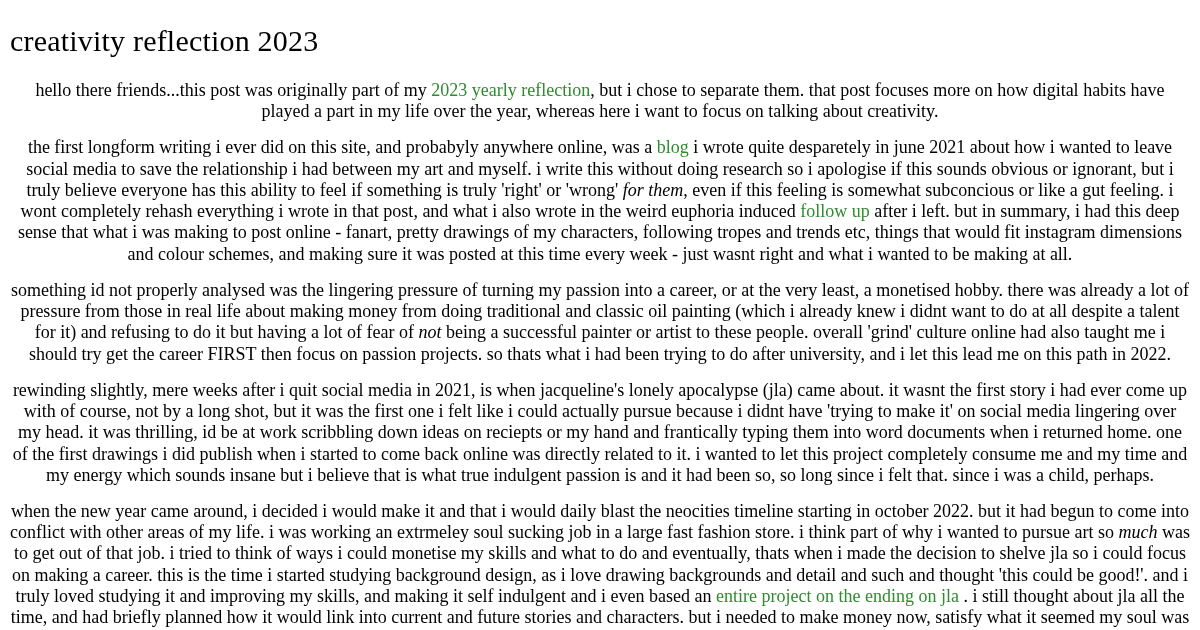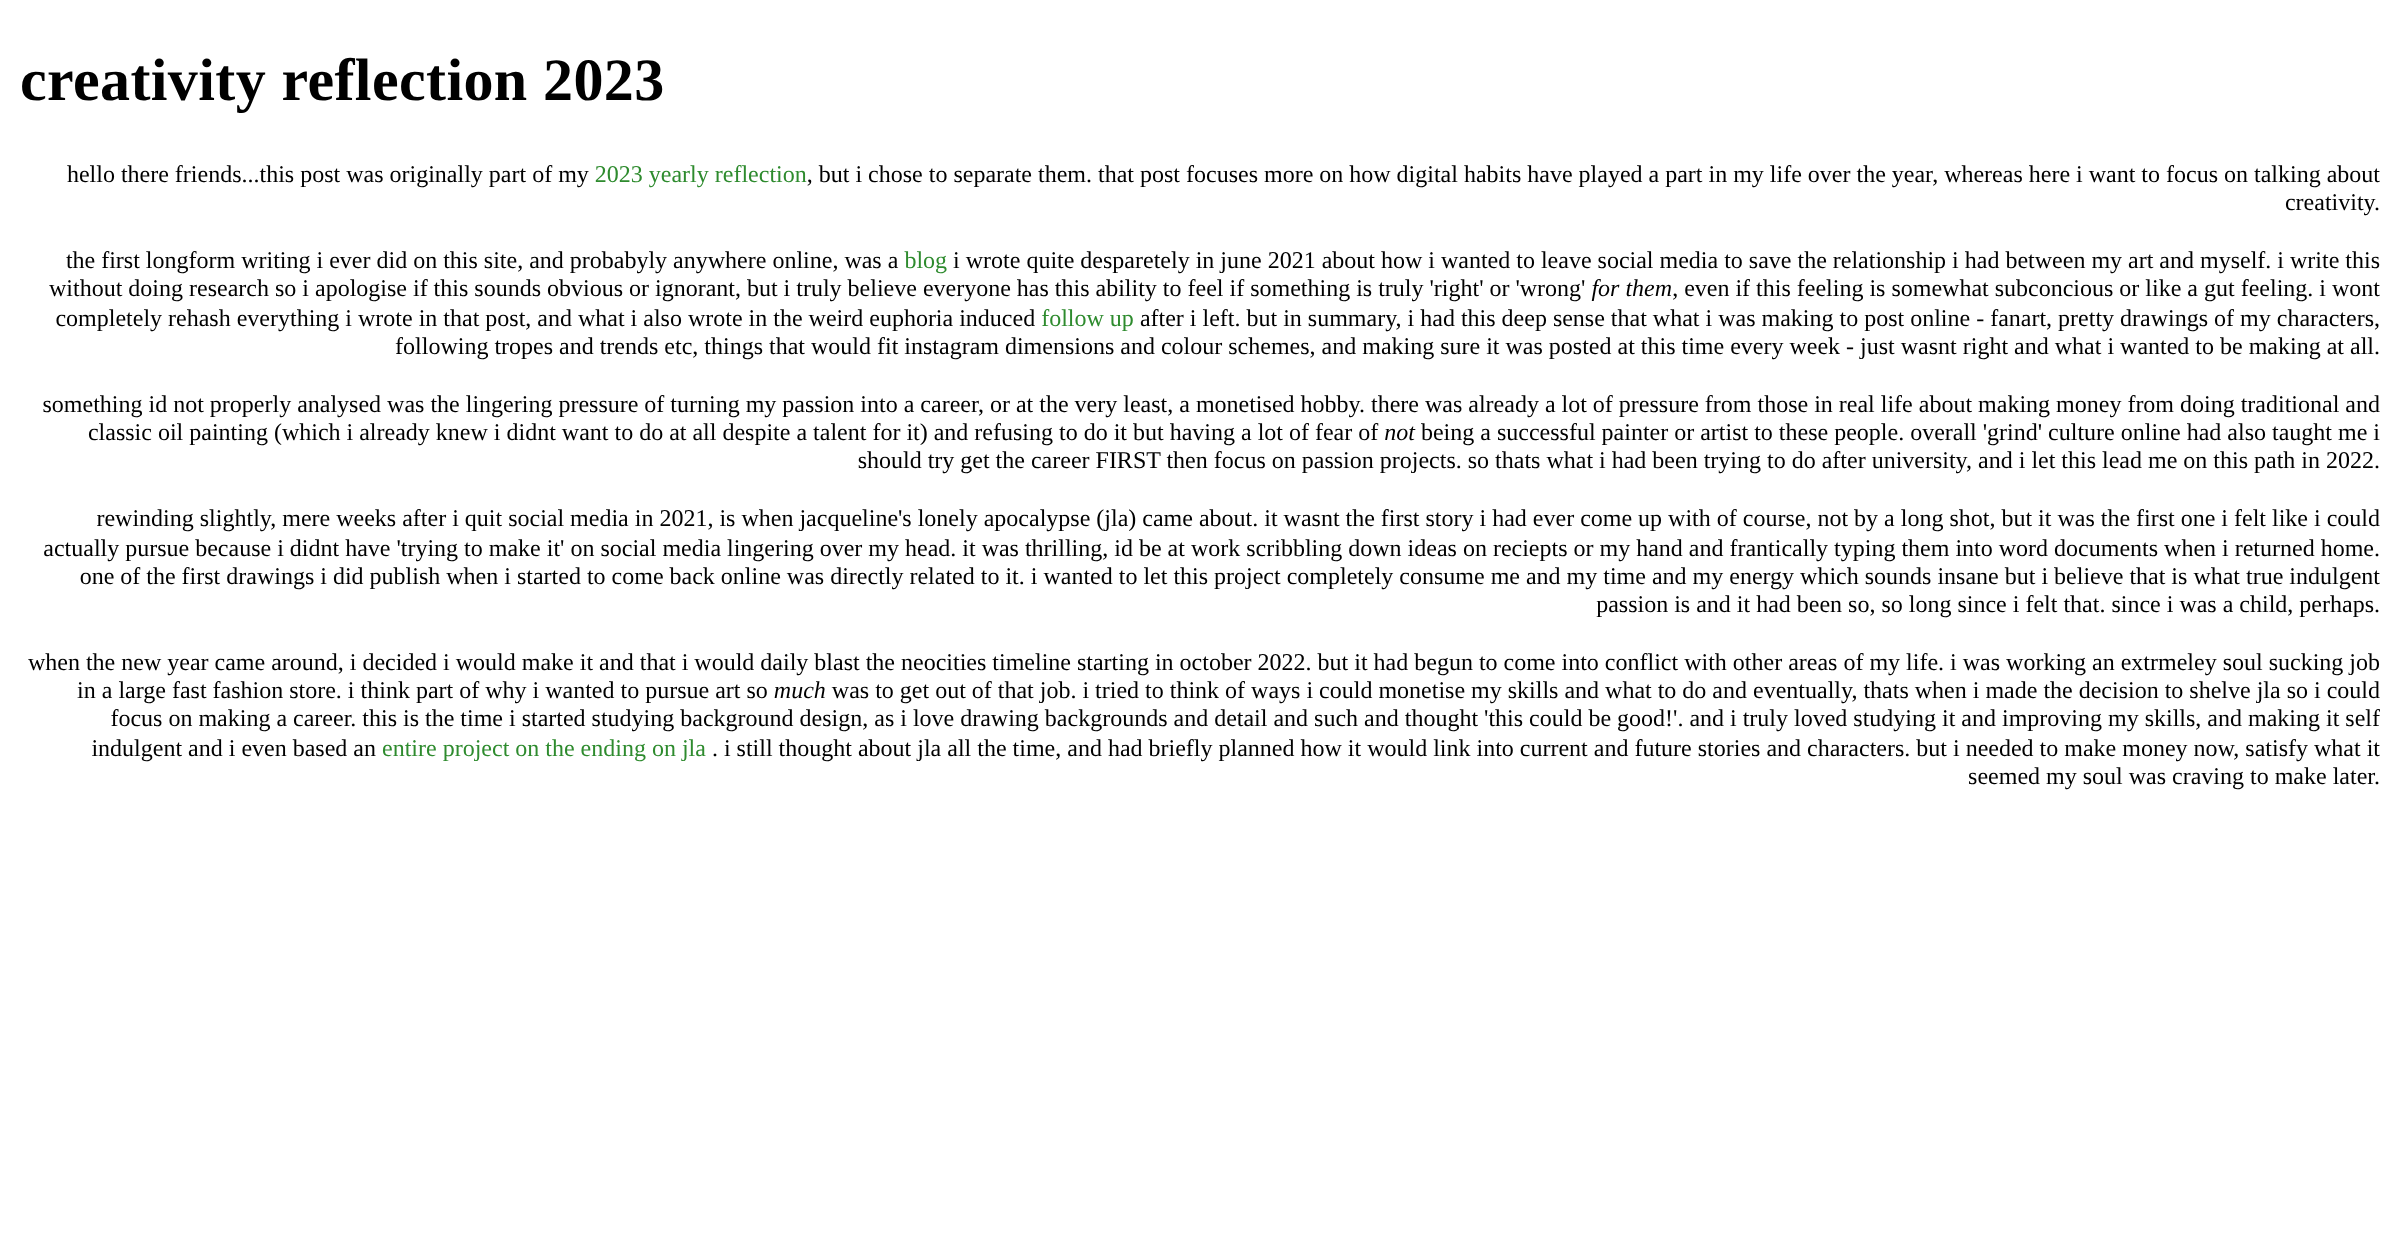--- a/index.html
+++ b/index.html
@@ -14,29 +14,29 @@
     font-family: "Liberation Serif", serif;
     color: #000000;
   }
   .page {
     padding: 18px 10px 0 10px;
     box-sizing: border-box;
   }
   h1.title {
     font-family: "Liberation Serif", serif;
     font-size: 30px;
-    font-weight: bold;
+    font-weight: normal;
     margin: 6px 0 22px 0;
     letter-spacing: 0.2px;
   }
   p.para {
-    font-size: 12px;
+    font-size: 18px;
     line-height: 1.18;
     margin: 0 0 15px 0;
-    text-align: right;
+    text-align: center;
   }
   a.link {
     color: #2e8b2e;
     text-decoration: none;
   }
   em {
   }
 </style>
 </head>
 <body>

